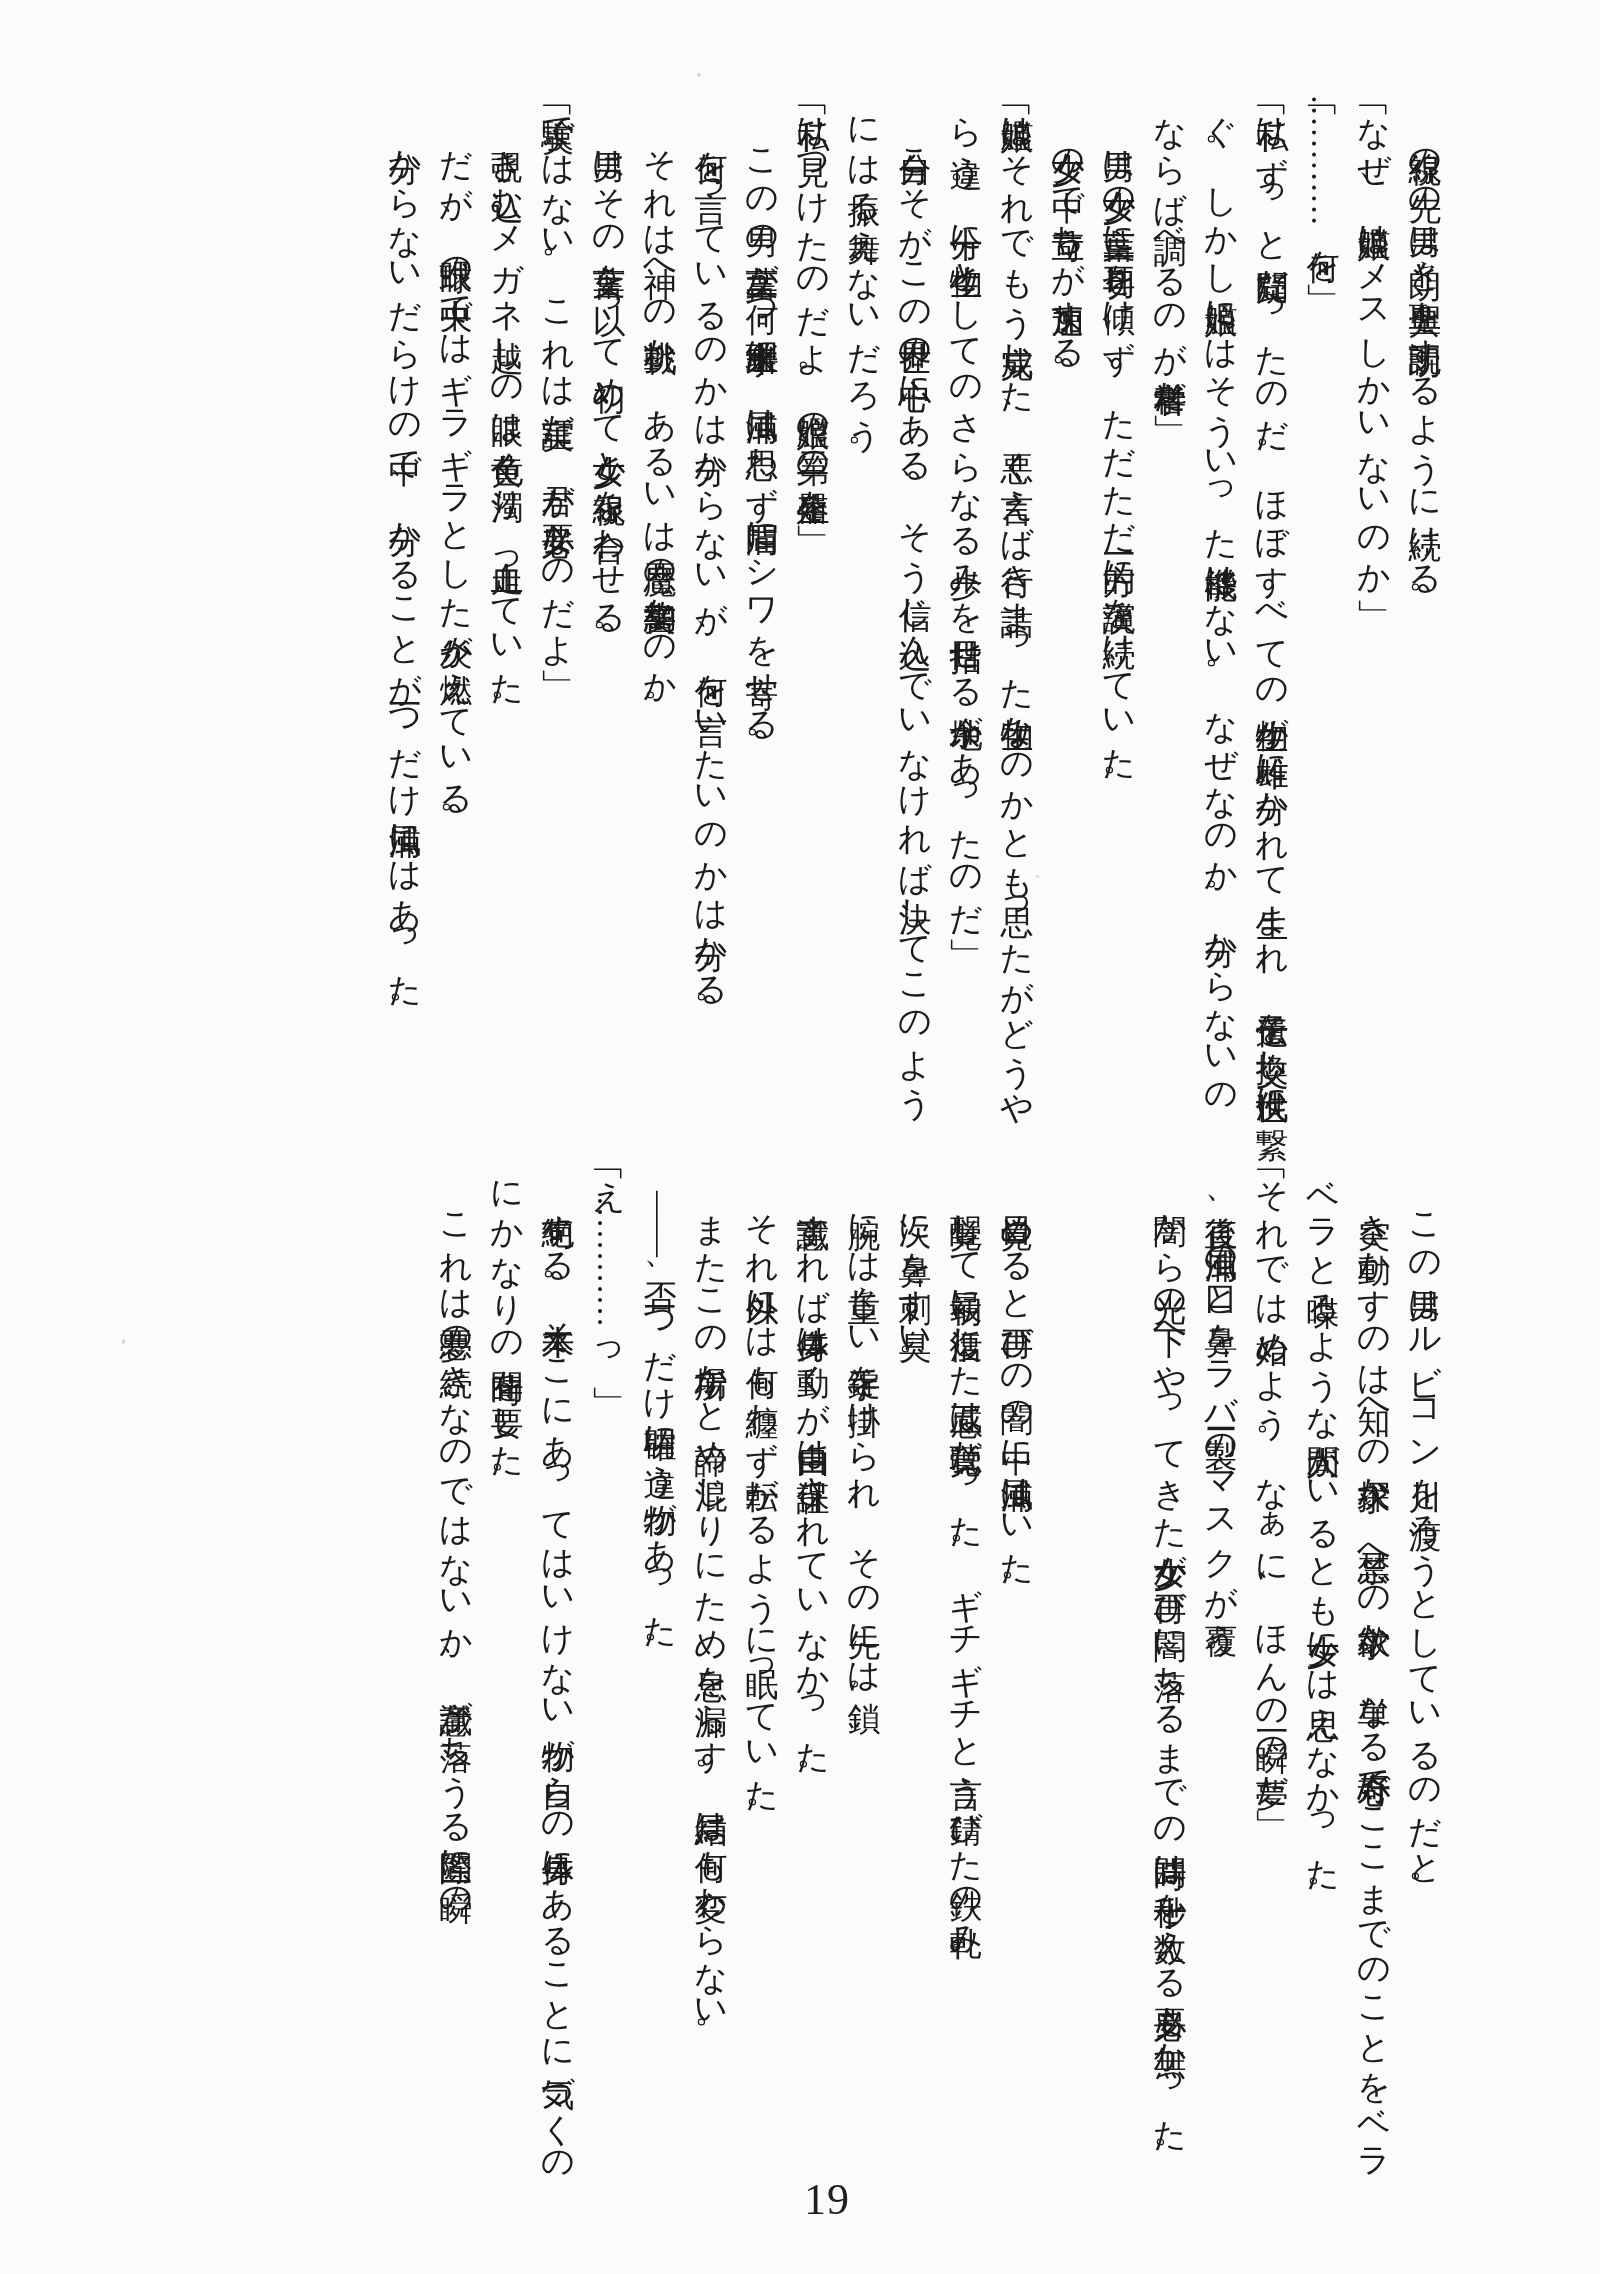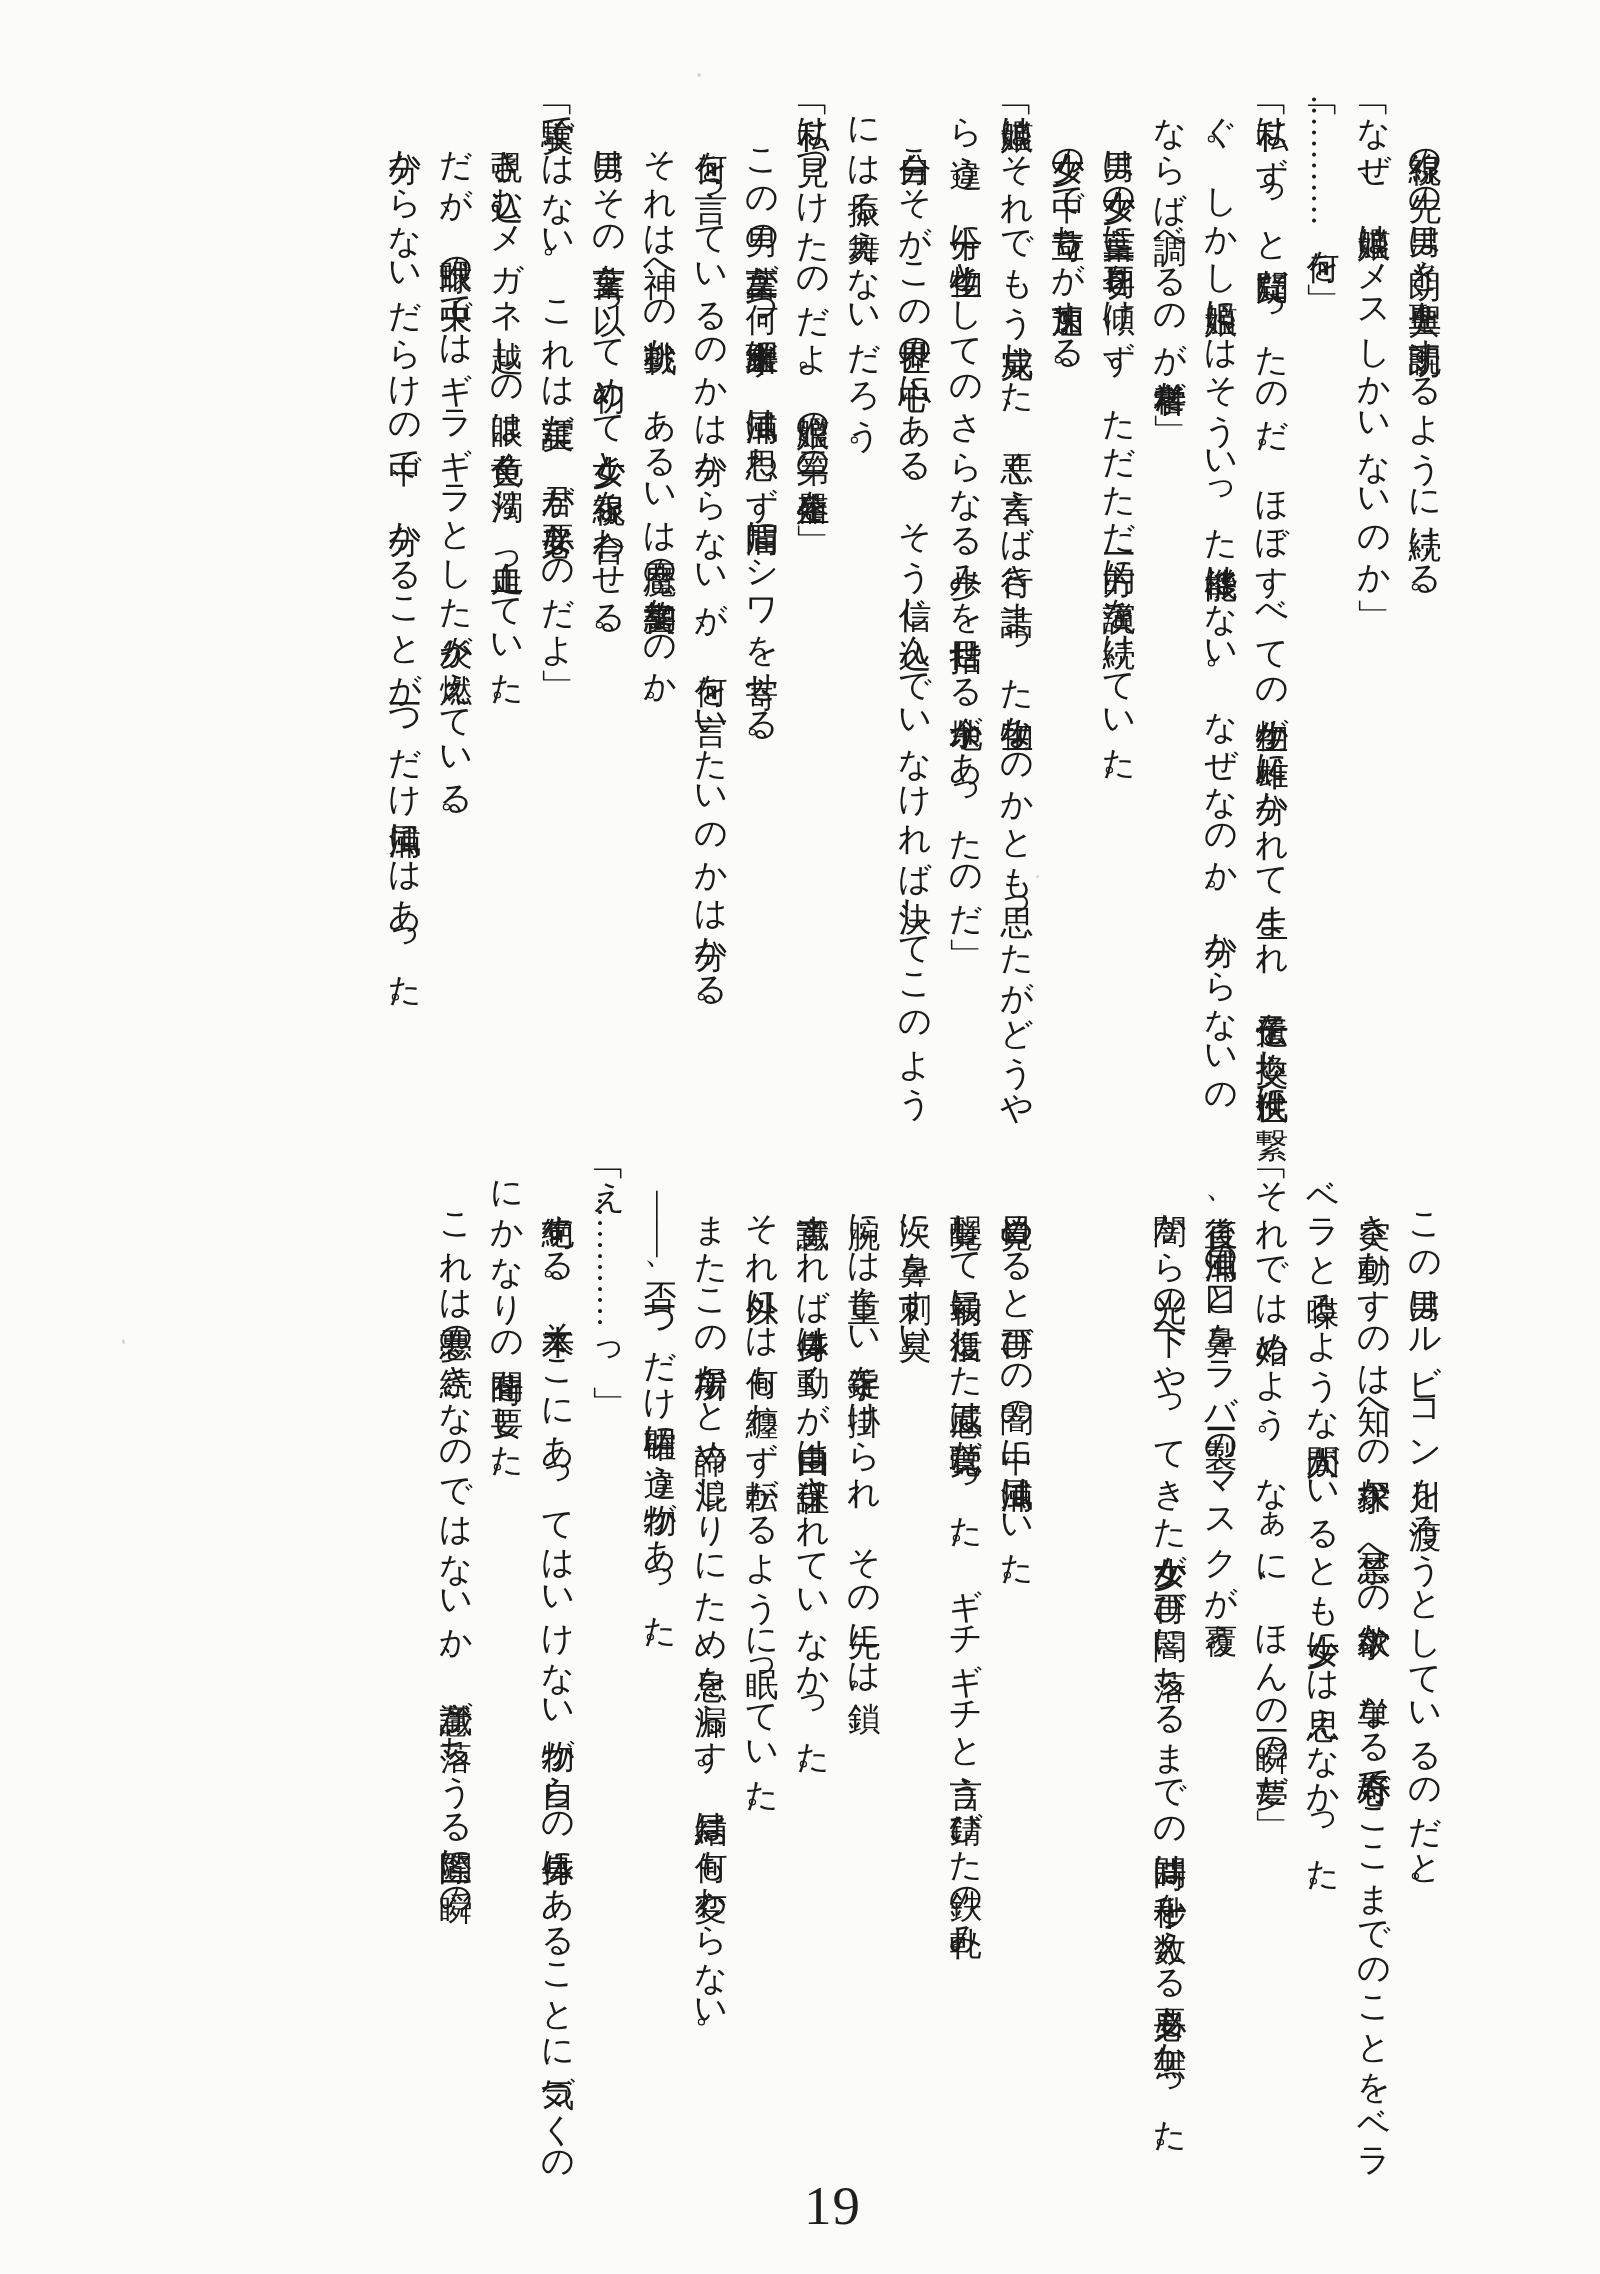--- a/index.html
+++ b/index.html
@@ -33,21 +33,21 @@
     padding: 0;
   }
   .vblock p.in { text-indent: 1em; }
   .scene { display: block; }
   
   .scene-break { margin-right: 102px; }
   .page-number {
     position: absolute;
     top: 2178px;
     left: 804px;
-    font-size: 55px;
+    font-size: 44px;
     line-height: 1;
     color: #1f1f1f;
     letter-spacing: 1px;
   }
   
   .speck {
     position: absolute;
     background: #b9b9b4;
     border-radius: 50%;
     opacity: .55;

